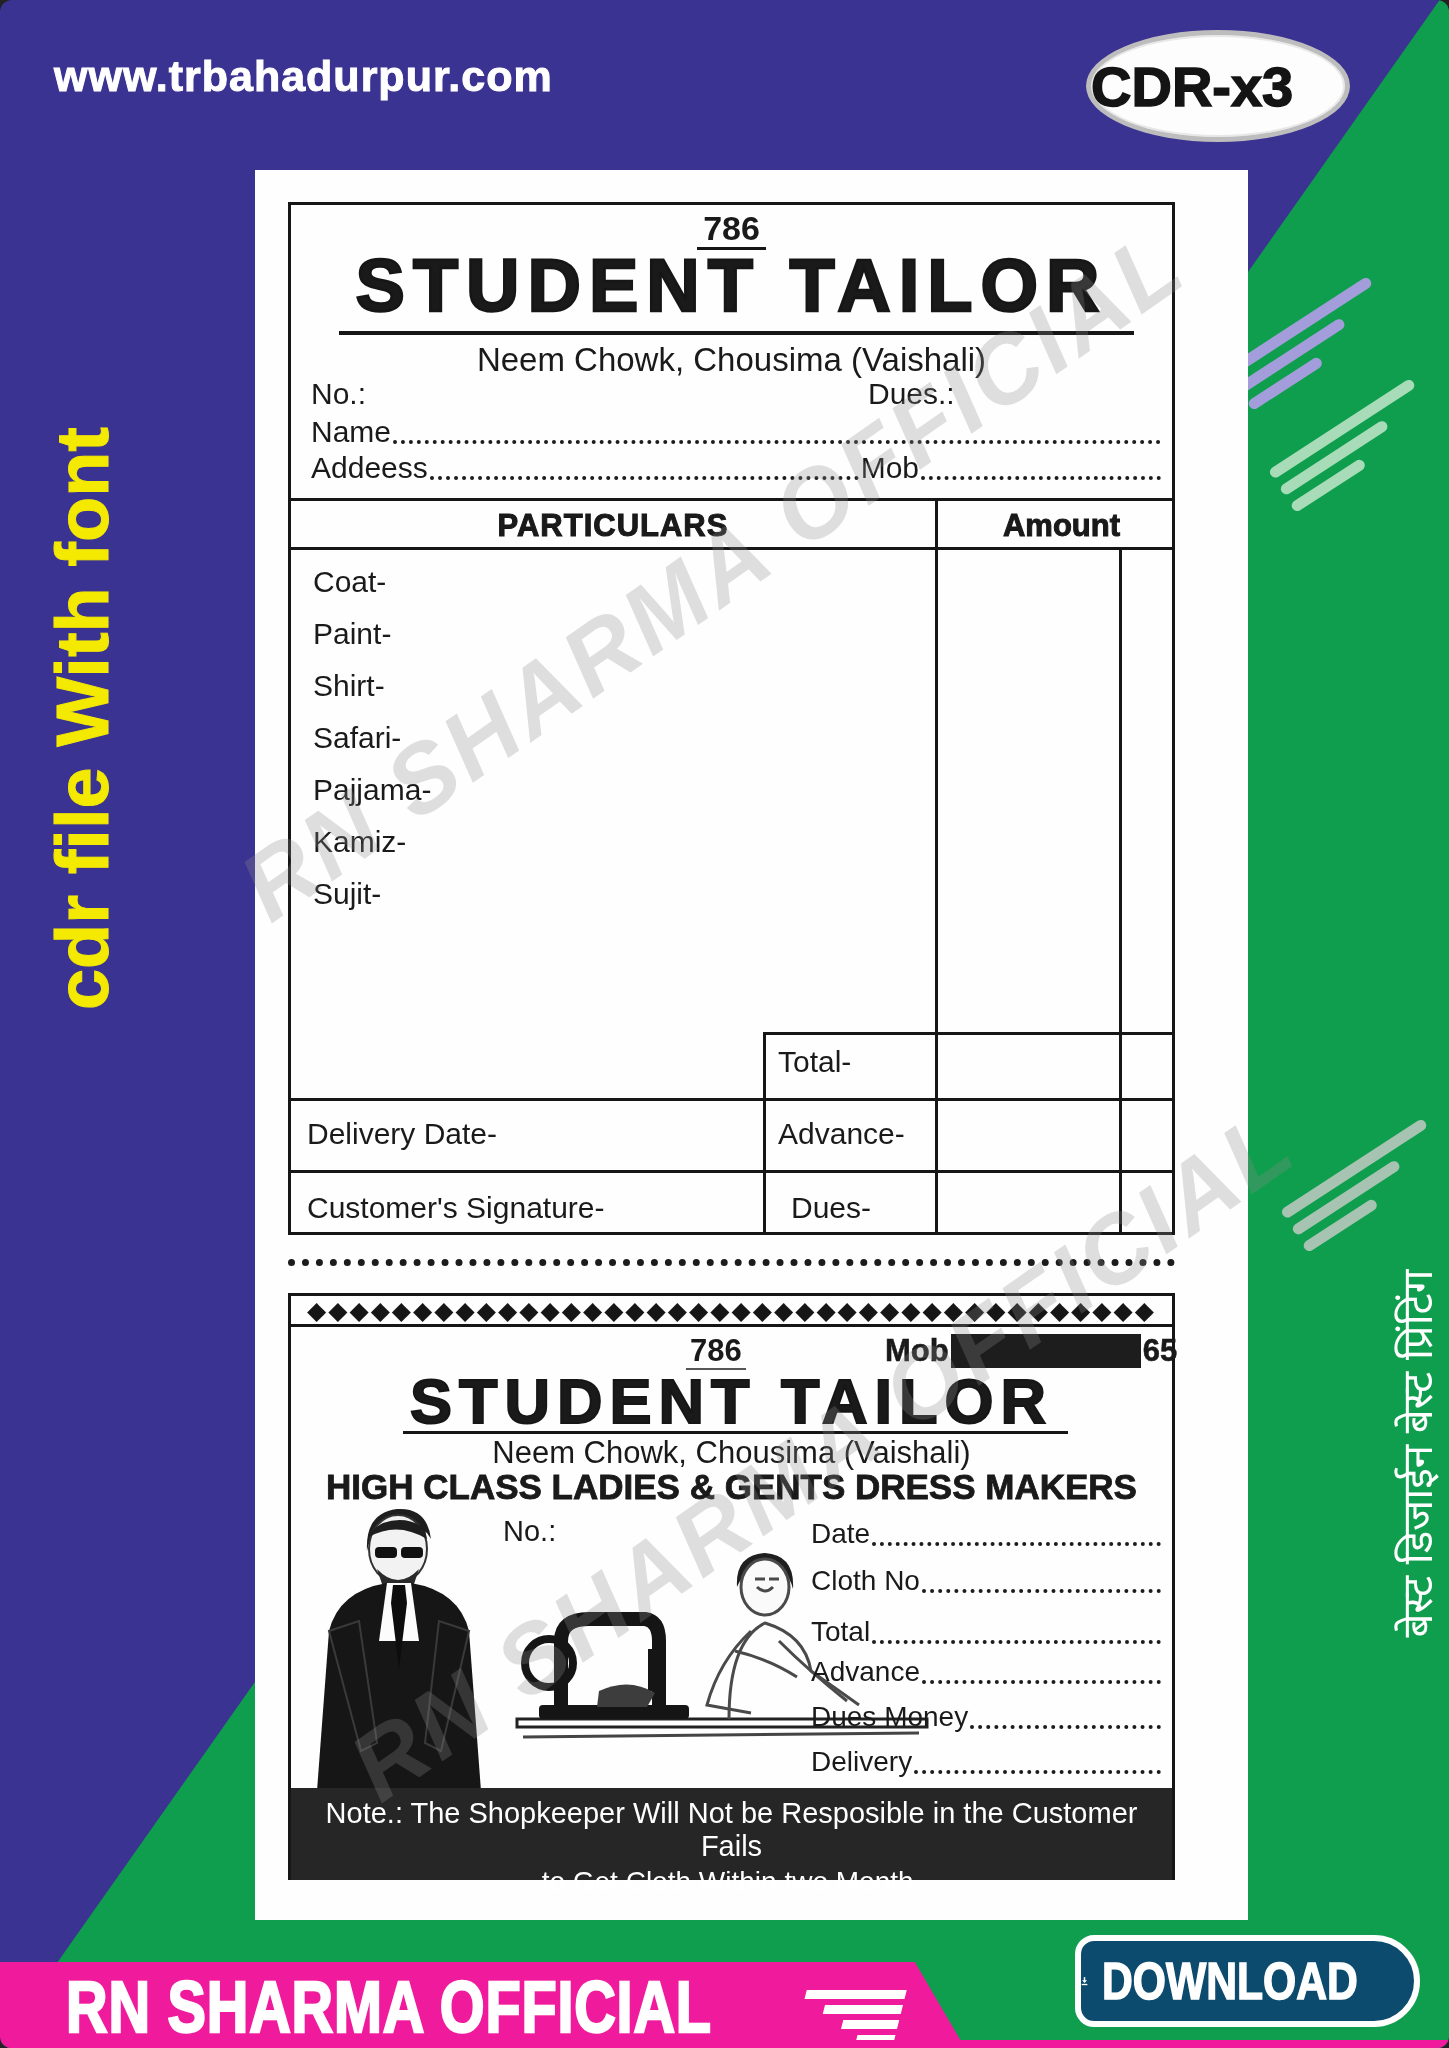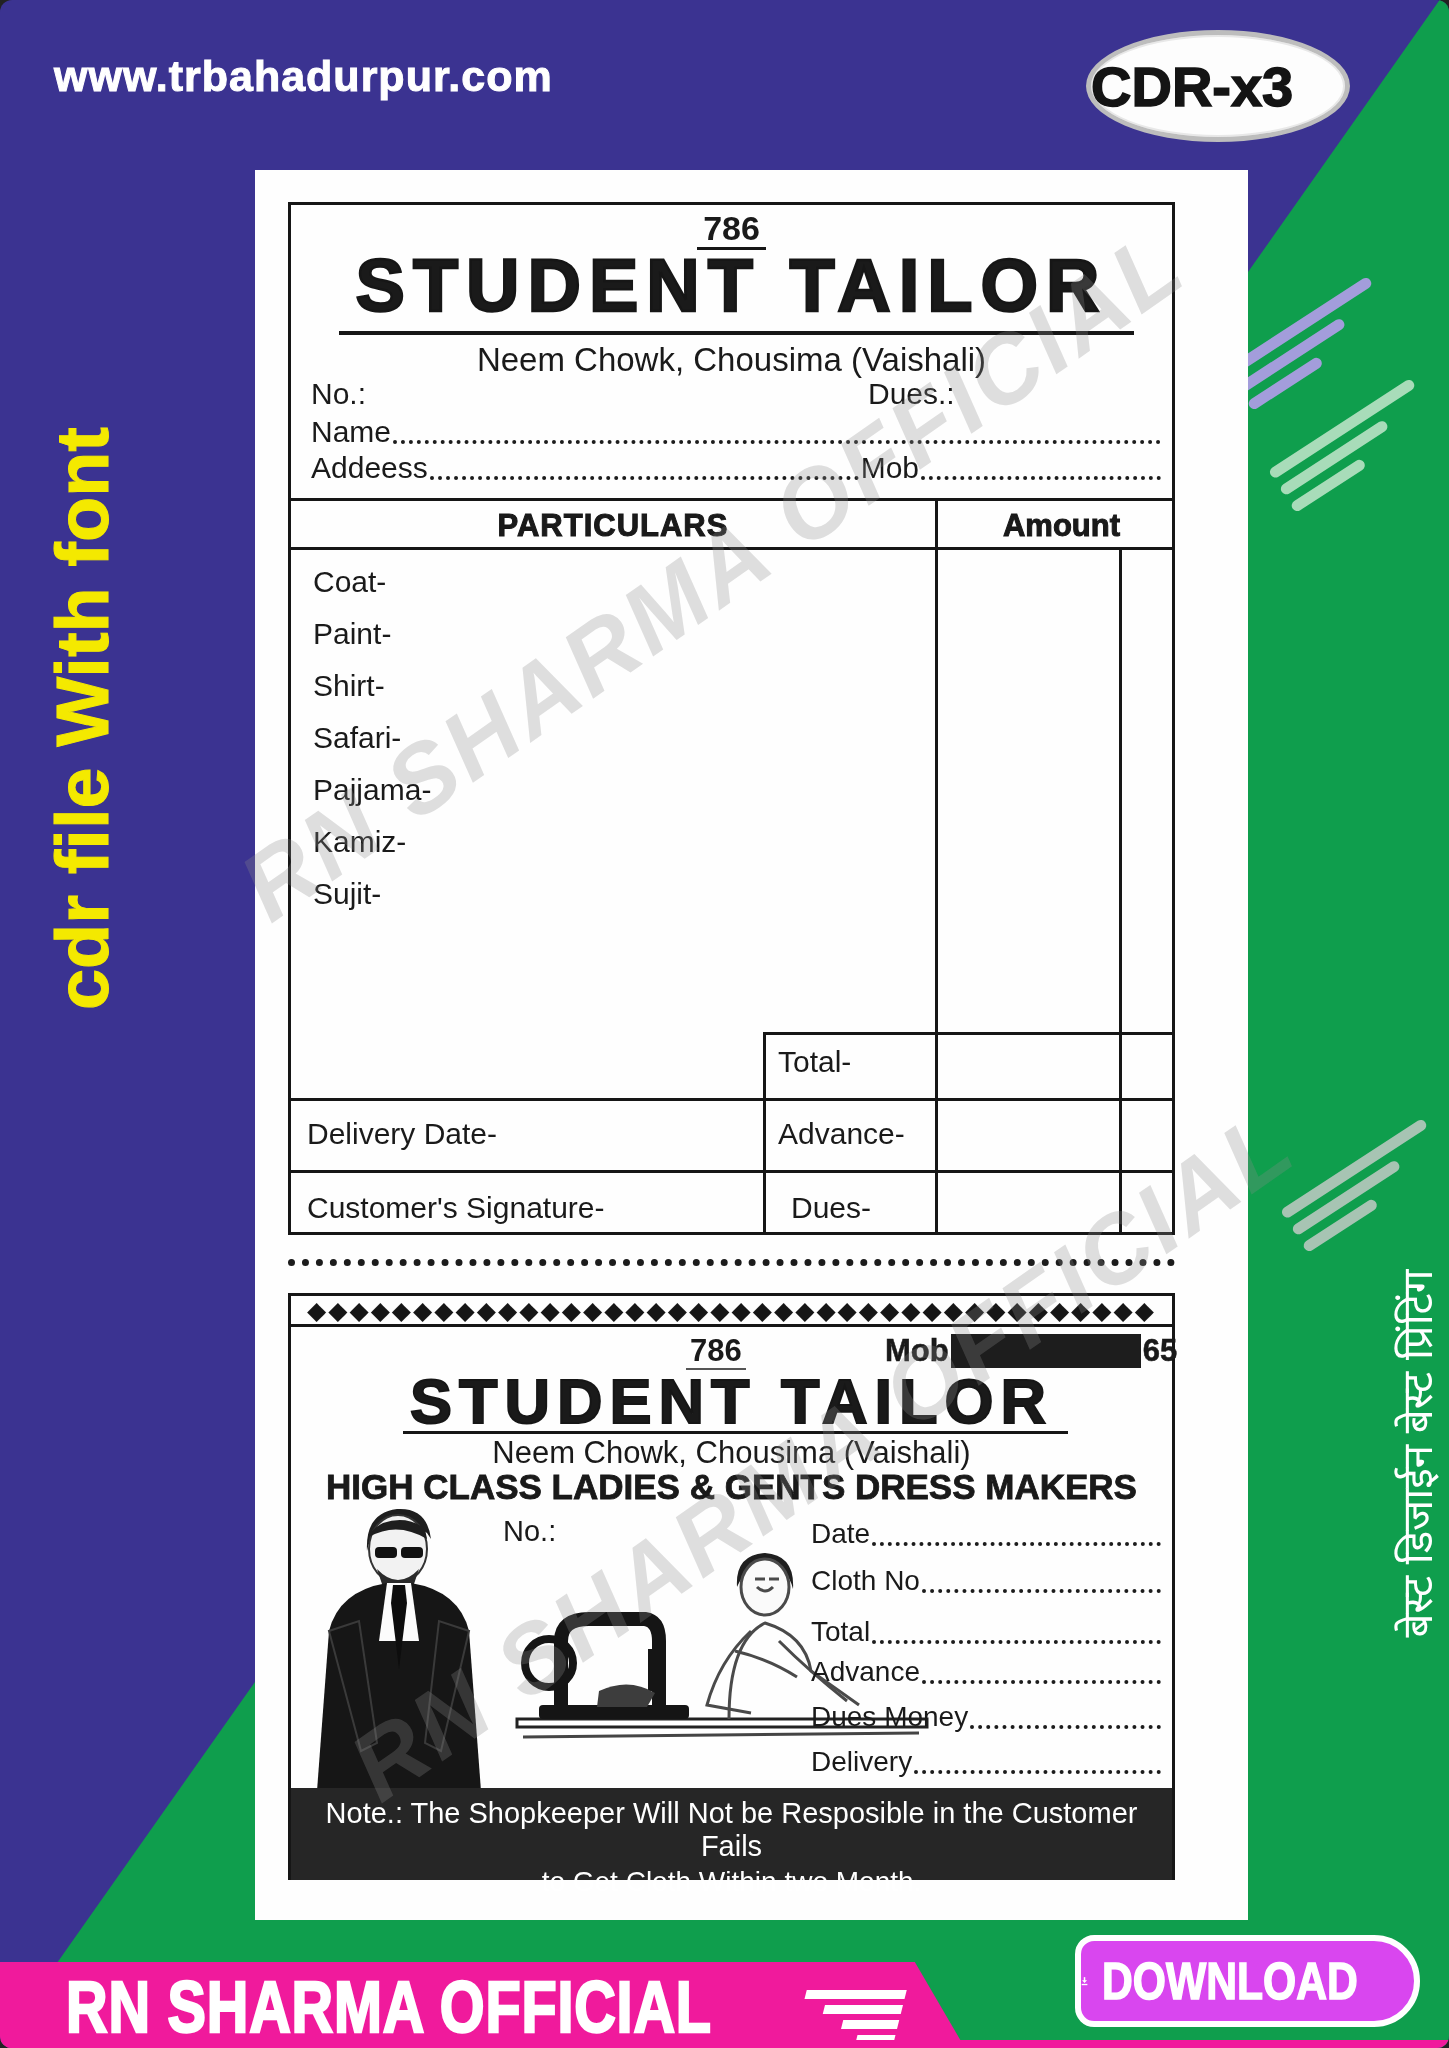--- a/index.html
+++ b/index.html
@@ -94,21 +94,21 @@
   .banner{left:0;top:1962px;width:965px;height:86px;background:#f01a9c;
           clip-path:polygon(0 0,94.8% 0,100% 100%,0 100%);}
   .banner-text{left:66px;top:1966px;font-size:72px;font-weight:bold;color:#ffffff;
                -webkit-text-stroke:2.5px #ffffff;letter-spacing:1px;white-space:nowrap;
                transform:scaleX(0.80);transform-origin:left center;}
   .banner-icon{left:800px;top:1990px;display:flex;flex-direction:column;align-items:flex-end;
                gap:6px;transform:skewX(-14deg);}
   .banner-icon i{display:block;height:9px;background:#fff;}
   .bi1{width:100px;} .bi2{width:78px;} .bi3{width:56px;} .bi4{width:38px;}
   .bottom-strip{left:0;top:2040px;width:1449px;height:8px;background:#f01a9c;}
-  .dl-btn{left:1075px;top:1935px;width:345px;height:92px;background:#d946ef;
+  .dl-btn{left:1075px;top:1935px;width:345px;height:92px;background:#0c4a6e;
           border:6px solid #ffffff;border-radius:20px 48px 48px 20px;
           display:flex;align-items:center;justify-content:center;gap:14px;cursor:pointer;}
   .dl-label{font-size:52px;font-weight:bold;color:#ffffff;-webkit-text-stroke:1.5px #fff;
             letter-spacing:0px;transform:scaleX(0.82);transform-origin:left center;white-space:nowrap;}
   
   .illus{position:absolute;left:8px;top:198px;width:640px;height:300px;}
 </style>
 </head>
 <body>
 

